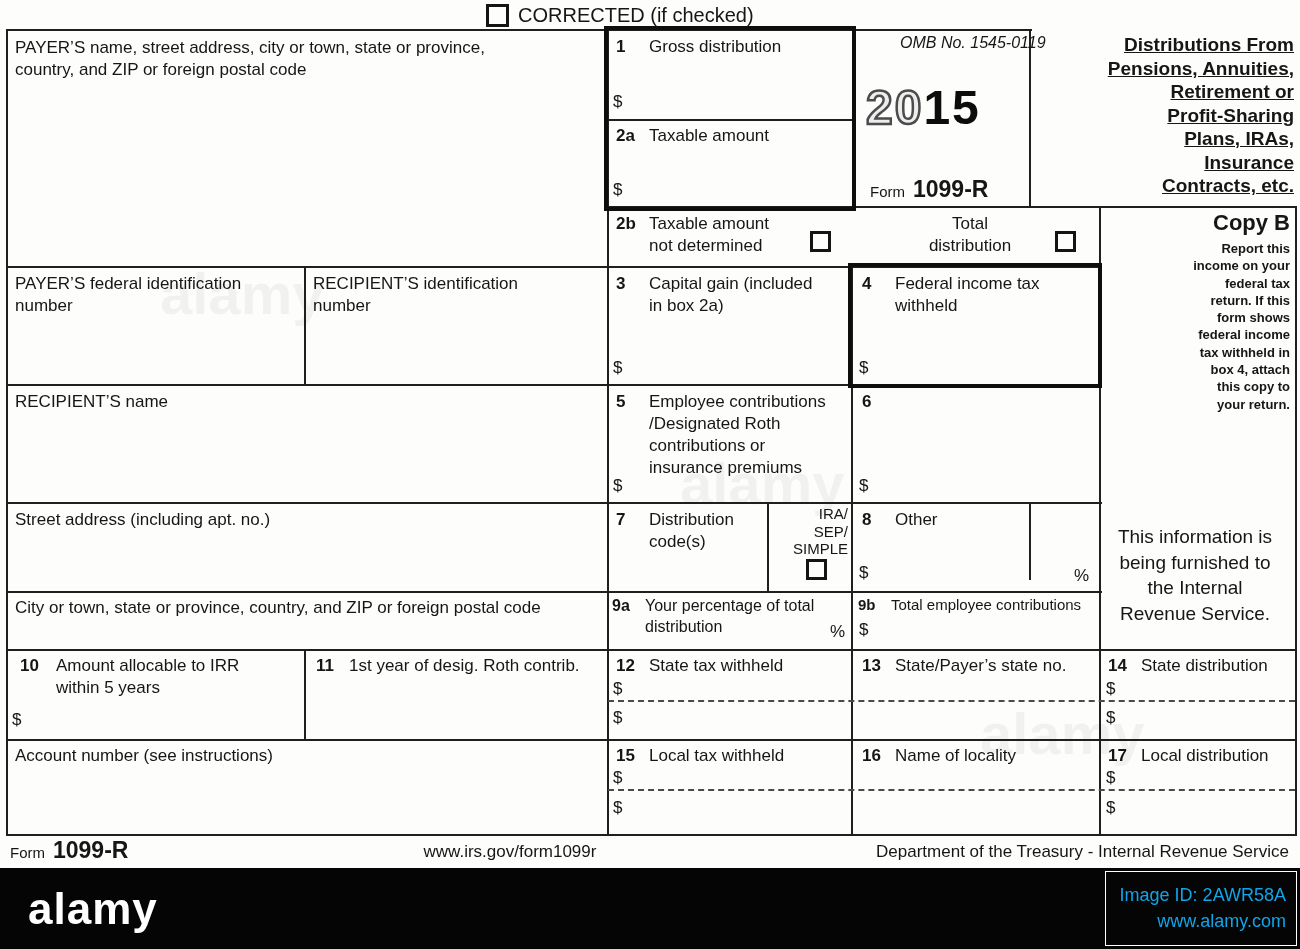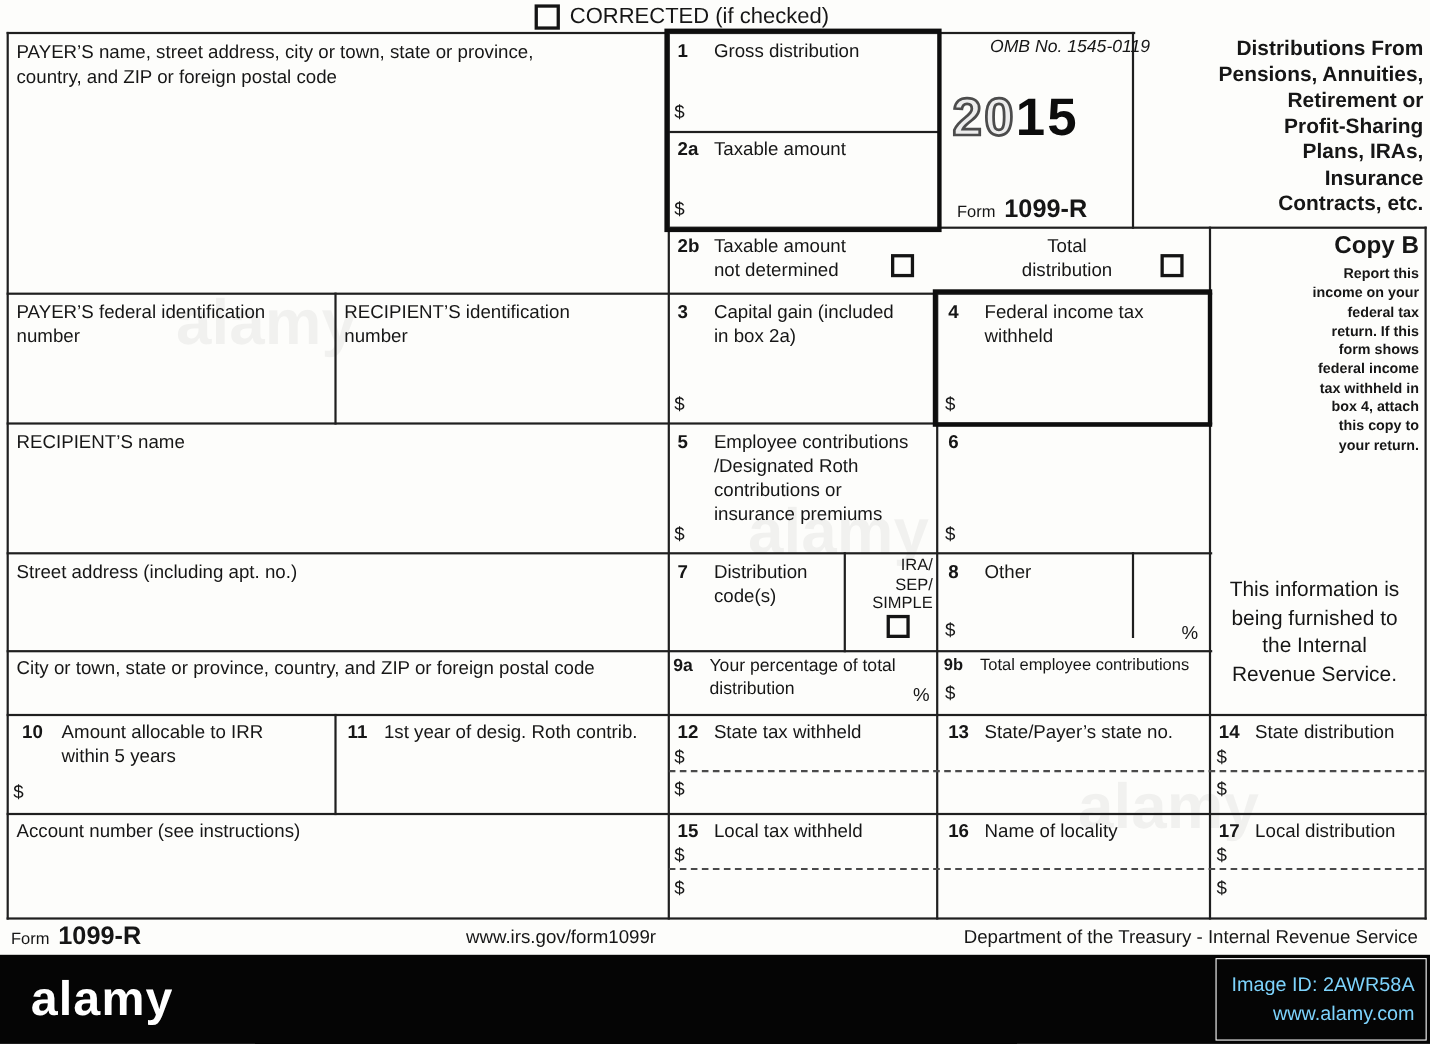--- a/index.html
+++ b/index.html
@@ -30,21 +30,21 @@
   .formword { font-size:15px; }
   .formnum { font-size:23px; font-weight:bold; }
   .ghost { position:absolute; opacity:0.045; font-size:58px; font-weight:bold; color:#000;
            pointer-events:none; user-select:none; }
   #stockbar { position:absolute; left:0; top:868px; width:1300px; height:81px; background:#050505; }
   .logo { position:absolute; left:28px; top:16px; color:#ffffff; font-size:44px; font-weight:bold;
           letter-spacing:1px; }
   .idbox { position:absolute; right:3px; top:3px; width:192px; height:75px; border:1px solid #ffffff;
            display:flex; flex-direction:column; justify-content:center; align-items:flex-end;
            padding-right:10px; gap:5px; }
-  .idbox div { color:#7dd3fc; font-size:18px; }
+  .idbox div { color:#0ea5e9; font-size:18px; }
 </style>
 </head>
 <body>
 
 <div id="page">
 
   <span class="ghost" style="left:160px;top:260px;">alamy</span>
   <span class="ghost" style="left:680px;top:450px;">alamy</span>
   <span class="ghost" style="left:980px;top:700px;">alamy</span>
 
@@ -96,21 +96,21 @@
 
   <div class="abs omb" style="left:900px;top:34px;font-style:italic;">OMB No. 1545-0119</div>
   <div class="abs year" style="left:866px;top:84px;">
     <span class="year20">20</span><span class="year15">15</span>
   </div>
   <div class="abs" style="left:870px;top:176px;display:flex;align-items:baseline;gap:8px;">
     <span class="formword">Form</span>
     <span class="formnum">1099-R</span>
   </div>
 
-  <div class="abs title-block right pre" style="left:1032px;top:33px;width:262px;">Distributions From
+  <div class="abs title-block right pre" style="left:1032px;top:33px;width:262px;text-decoration:underline;">Distributions From
 Pensions, Annuities,
 Retirement or
 Profit-Sharing
 Plans, IRAs,
 Insurance
 Contracts, etc.</div>
 
   <div class="boxlabel" style="left:612px;top:213px;width:200px;">
     <span class="bnum">2b</span>
     <span class="pre">Taxable amount

